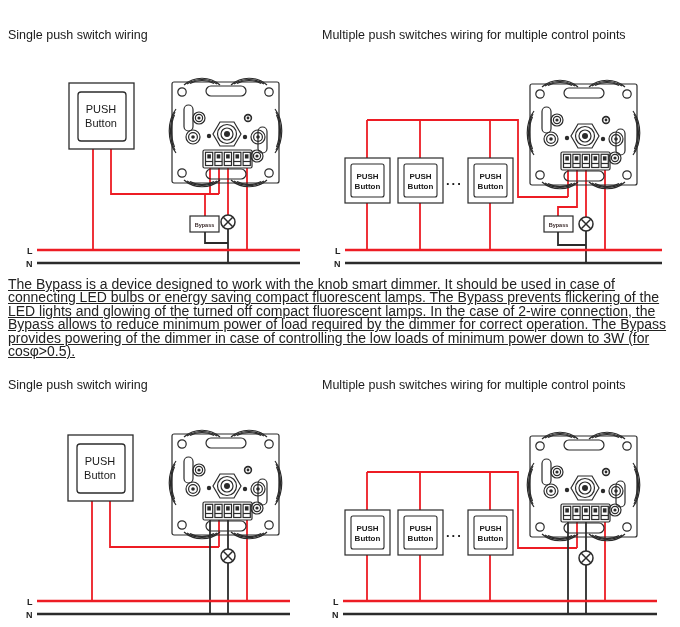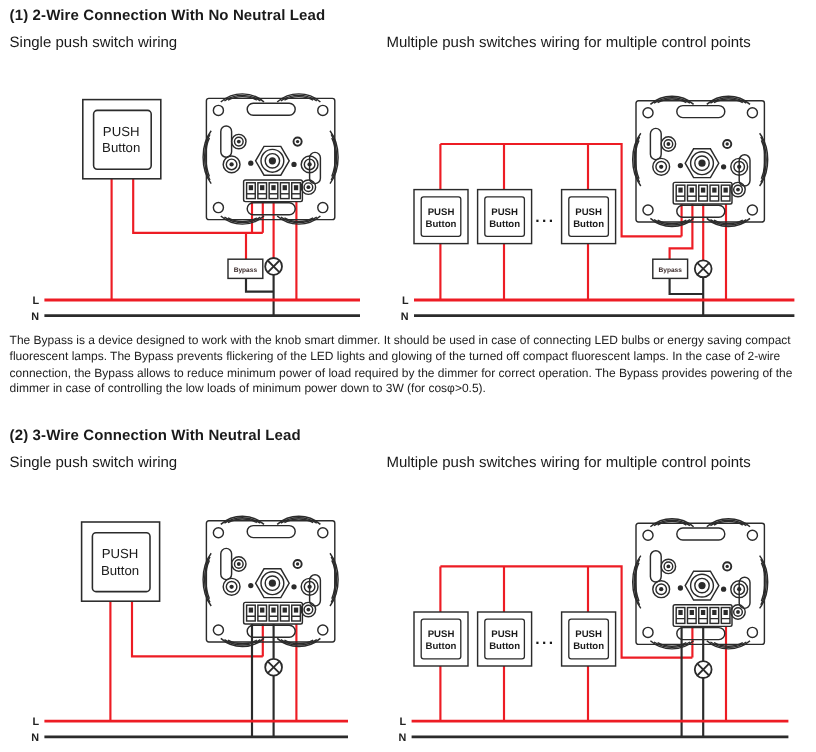--- a/index.html
+++ b/index.html
@@ -3,21 +3,21 @@
 <meta charset="utf-8">
 <style>
   html,body{margin:0;padding:0;background:#ffffff;}
   #canvas{
     position:relative;width:680px;height:627px;background:#ffffff;
     font-family:"Liberation Sans","DejaVu Sans",sans-serif;color:#1a1a1a;overflow:hidden;
   }
   .abs{position:absolute;}
   .h1{font-size:12.5px;font-weight:bold;letter-spacing:.1px;}
   .h2{font-size:12.5px;font-weight:normal;}
-  .note{font-size:10px;line-height:13.4px;color:#222;}
+  .note{font-size:14px;line-height:13.4px;color:#222;text-decoration:underline;}
   svg{position:absolute;left:0;top:0;}
   svg text{font-family:"Liberation Sans","DejaVu Sans",sans-serif;}
   .pushbig{font-size:11px;fill:#1a1a1a;}
   .pushsmall{font-size:8px;font-weight:bold;fill:#1a1a1a;}
   .lnlabel{font-size:9px;font-weight:bold;fill:#222;}
   .bypasslabel{font-size:5.5px;font-weight:bold;fill:#3a2a2a;}
   .dots{font-size:13px;font-weight:bold;fill:#1a1a1a;letter-spacing:2px;}
 </style>
 </head>
 <body>
@@ -254,23 +254,21 @@
         <text class="pushsmall" x="490.5" y="531" text-anchor="middle">PUSH</text>
         <text class="pushsmall" x="490.5" y="541" text-anchor="middle">Button</text>
       </g>
       <use href="#dimmer" x="526" y="431"></use>
       <use href="#lamp" x="586" y="558"></use>
       <text class="lnlabel" x="333" y="604.5">L</text>
       <text class="lnlabel" x="332" y="617.5">N</text>
     </g>
   </svg>
 
-  <div class="abs h1" style="left:8px;top:6px;">(1) 2-Wire Connection With No Neutral Lead</div>
   <div class="abs h2" style="left:8px;top:28px;">Single push switch wiring</div>
   <div class="abs h2" style="left:322px;top:28px;width:310px;">Multiple push switches wiring for multiple control points</div>
 
   <div class="abs note" style="left:8px;top:278px;width:666px;">The Bypass is a device designed to work with the knob smart dimmer. It should be used in case of connecting LED bulbs or energy saving compact fluorescent lamps. The Bypass prevents flickering of the LED lights and glowing of the turned off compact fluorescent lamps. In the case of 2-wire connection, the Bypass allows to reduce minimum power of load required by the dimmer for correct operation. The Bypass provides powering of the dimmer in case of controlling the low loads of minimum power down to 3W (for cosφ&gt;0.5).</div>
 
-  <div class="abs h1" style="left:8px;top:356px;">(2) 3-Wire Connection With Neutral Lead</div>
   <div class="abs h2" style="left:8px;top:378px;">Single push switch wiring</div>
   <div class="abs h2" style="left:322px;top:378px;width:310px;">Multiple push switches wiring for multiple control points</div>
 
 </div>
 
 </body></html>

